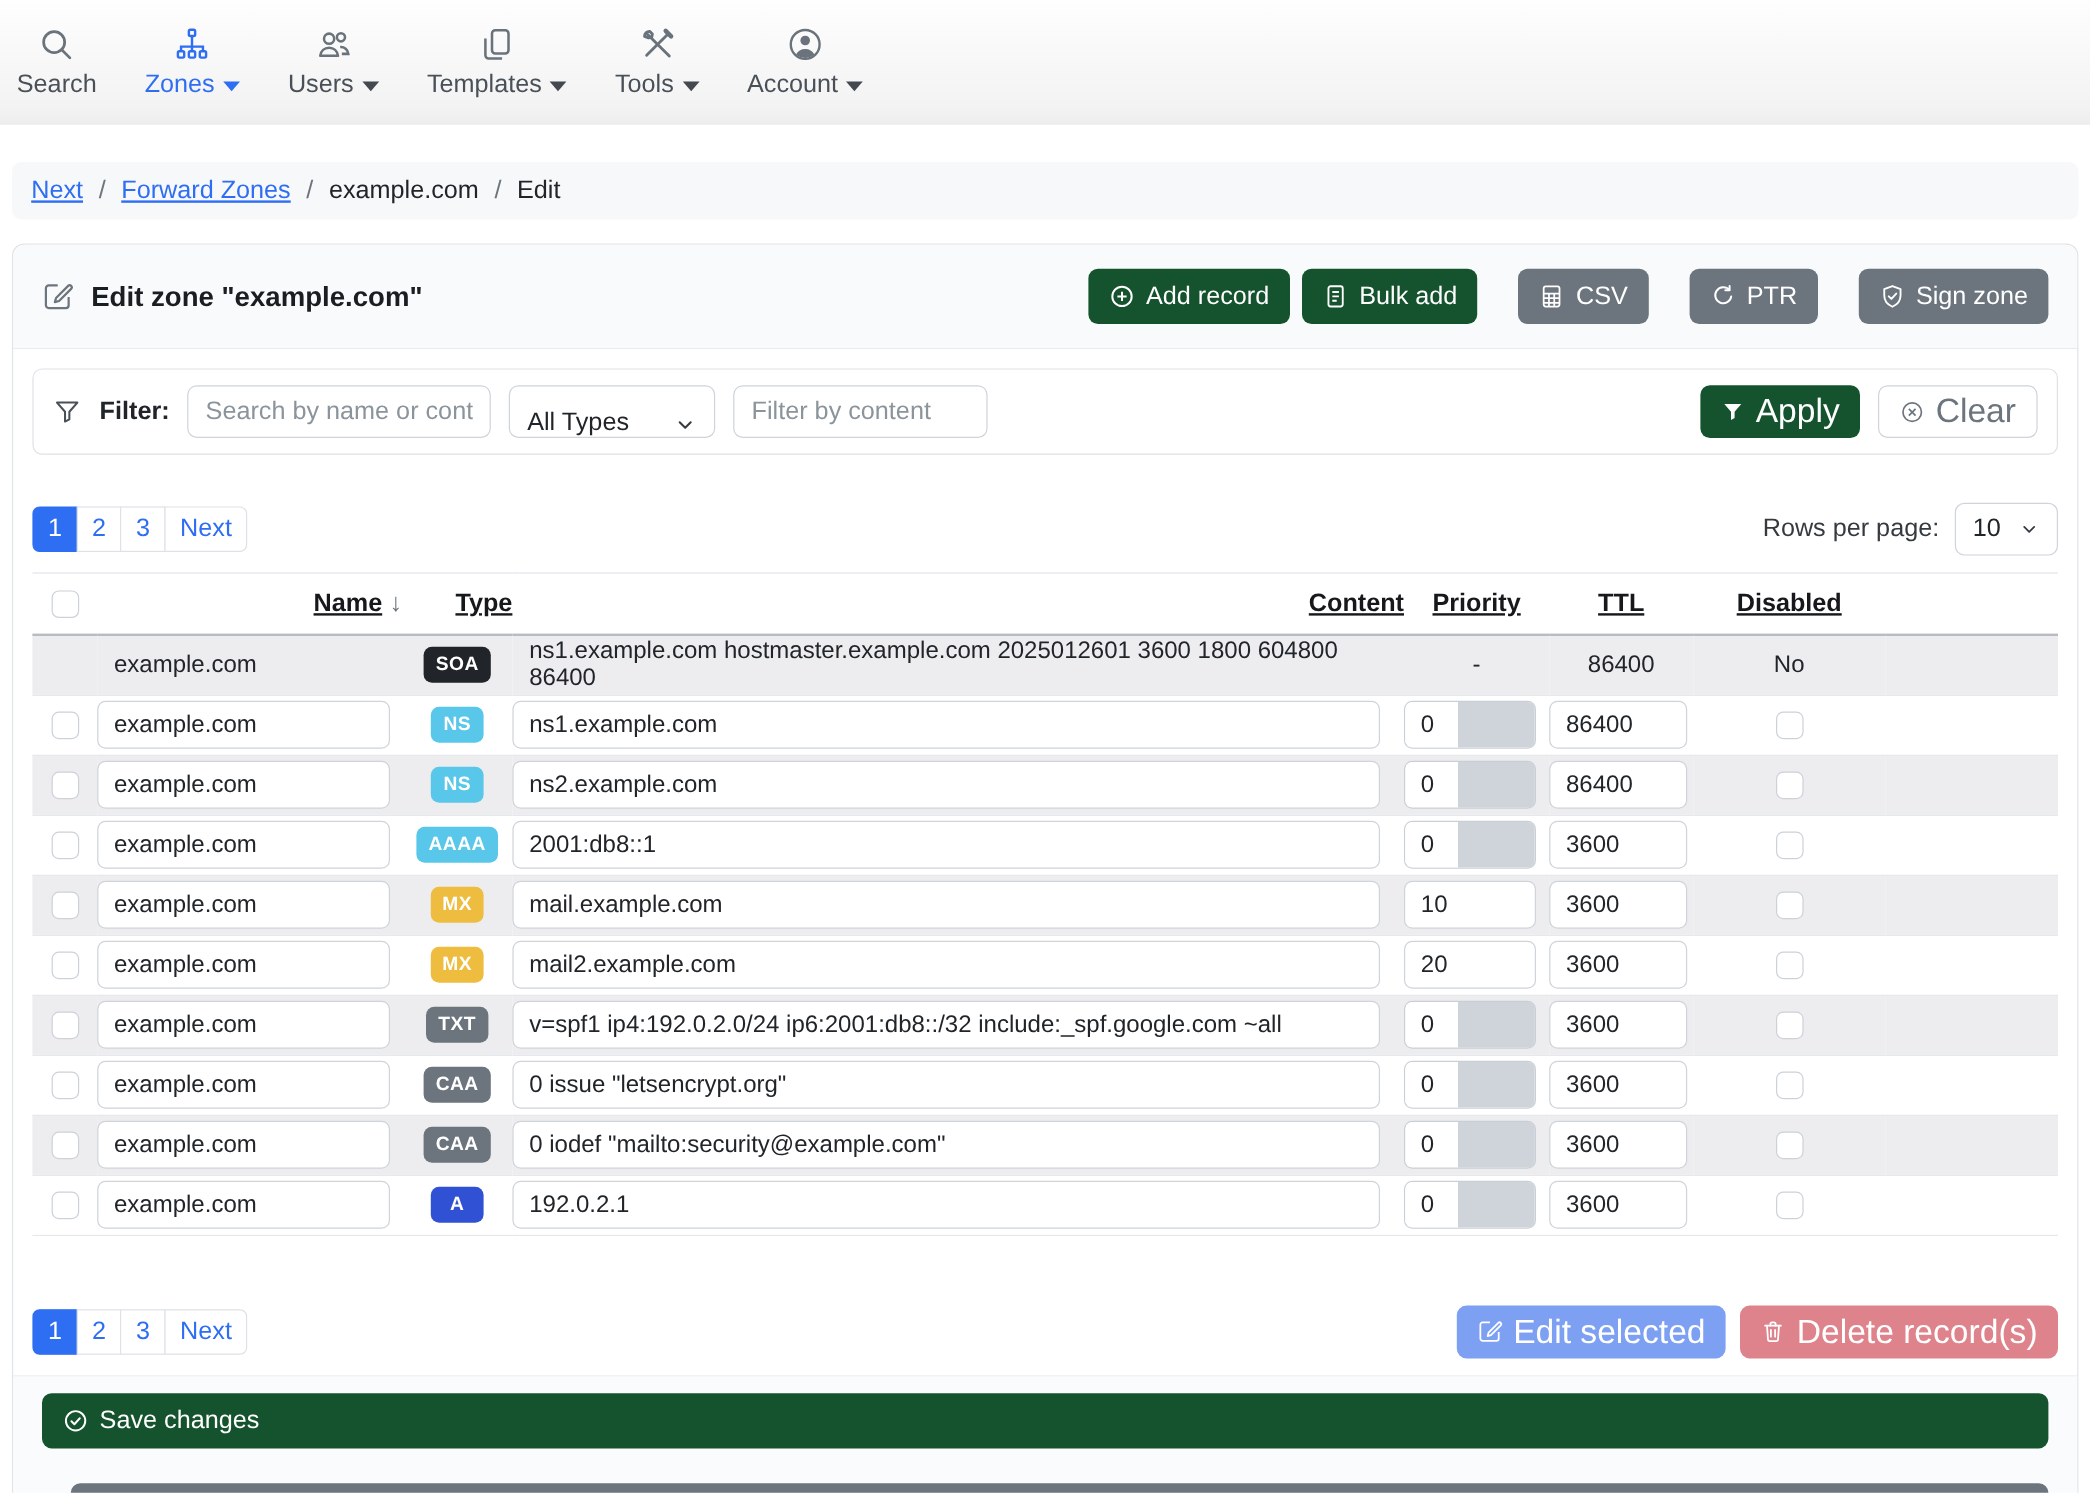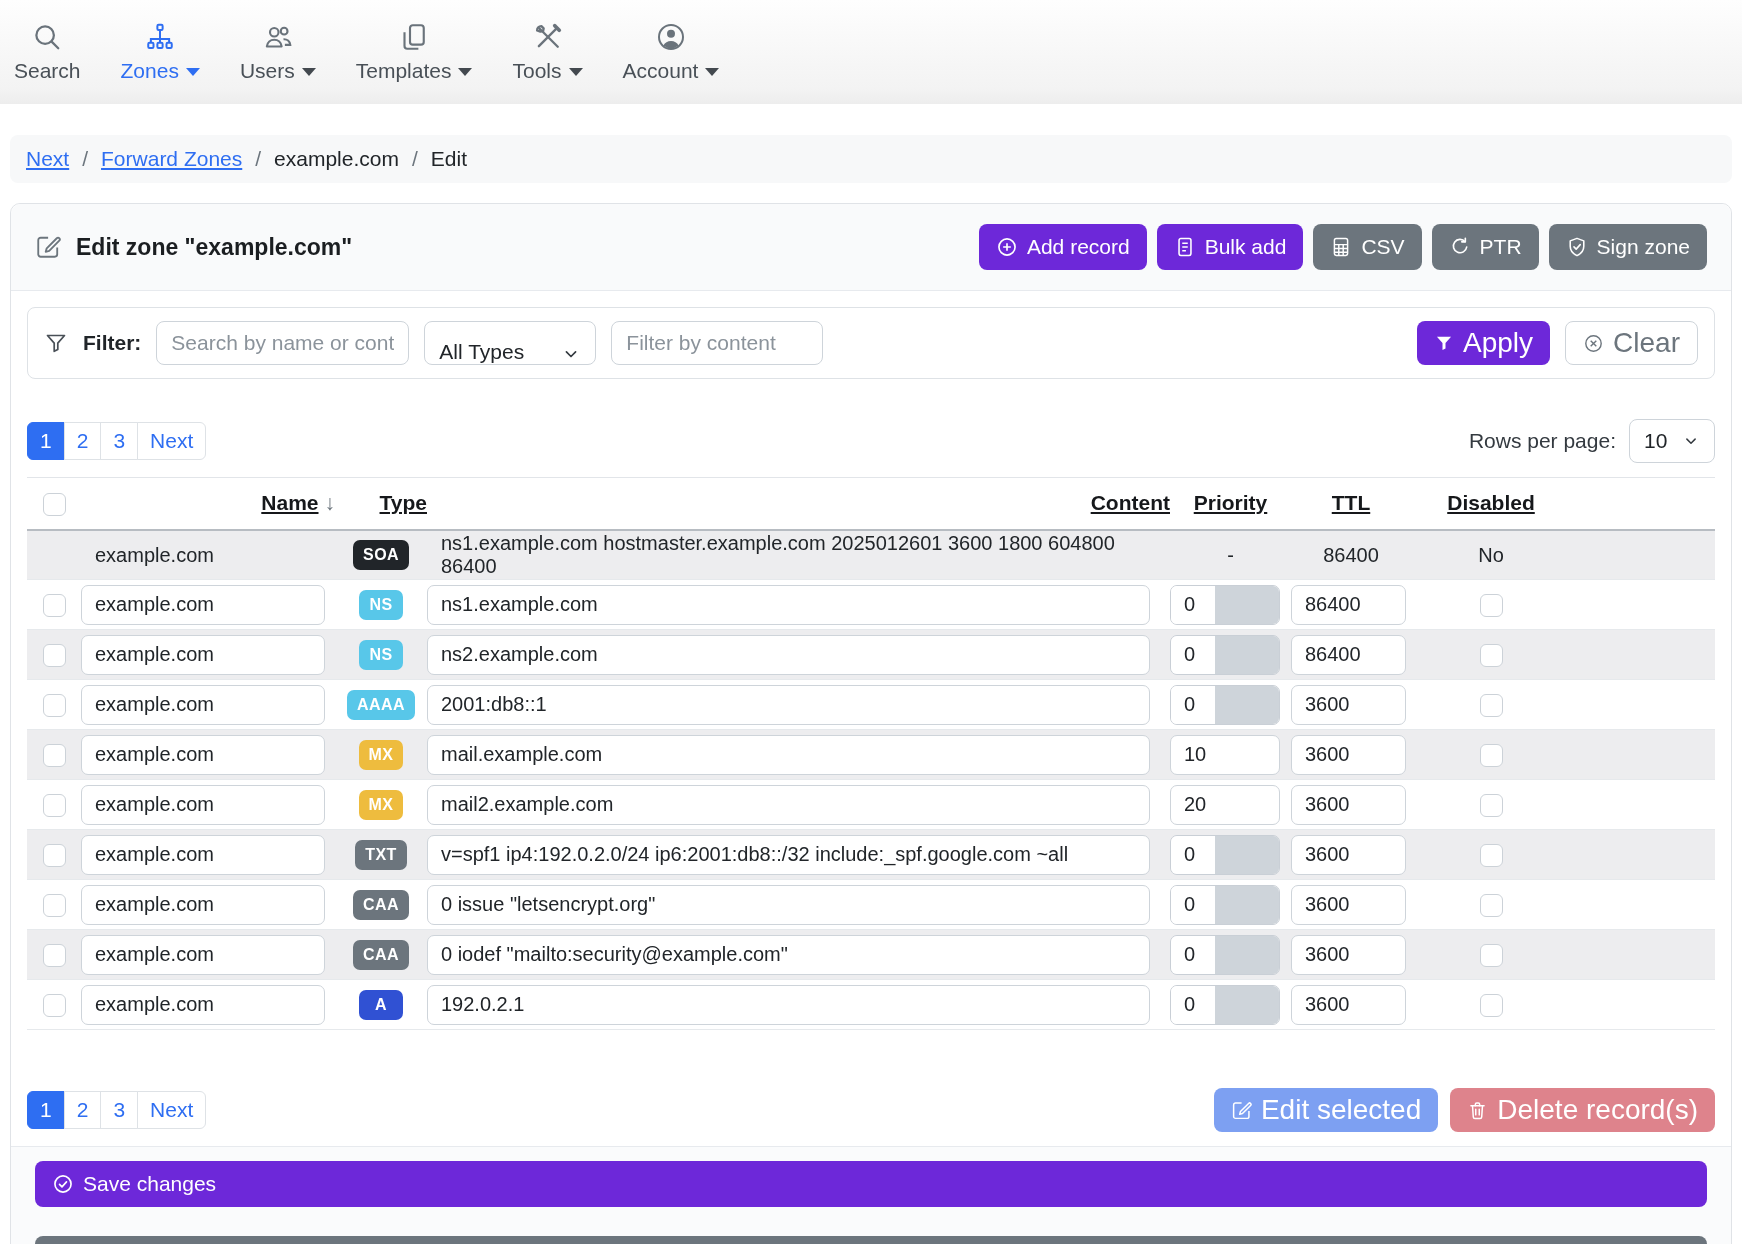--- a/index.html
+++ b/index.html
@@ -53,22 +53,22 @@
   .card-title { display:flex; align-items:center; gap:15px; }
   .card-title .title-icon { color:#6c757d; }
   .card-title-text { font-size:23px; font-weight:bold; color:#1b1e21; }
   .header-actions { display:flex; gap:10px; }
 
   .btn {
     display:inline-flex; align-items:center; gap:9px; height:46px;
     padding:0 17px; border:none; border-radius:8px; font-size:21px;
     font-family:inherit; color:#fff; cursor:pointer; white-space:nowrap;
   }
-  .btn-primary { background:#6d28d9; }
-  .btn-secondary { background:#6c757d; }
+  .btn-primary { background:#14532d; }
+  .btn-secondary { background:#6c757d;margin-left:24px; }
   .btn-outline { background:#fff; border:1px solid #ced4da; color:#6c757d; }
   .btn-muted-primary { background:#7da0f2; }
   .btn-muted-danger { background:#de838c; }
 
   .card-body { padding:16px 16px 14px; }
 
   
   .filter-bar {
     border:1px solid #dee2e6; border-radius:8px; padding:13px 16px;
     display:flex; align-items:center; gap:15px;

